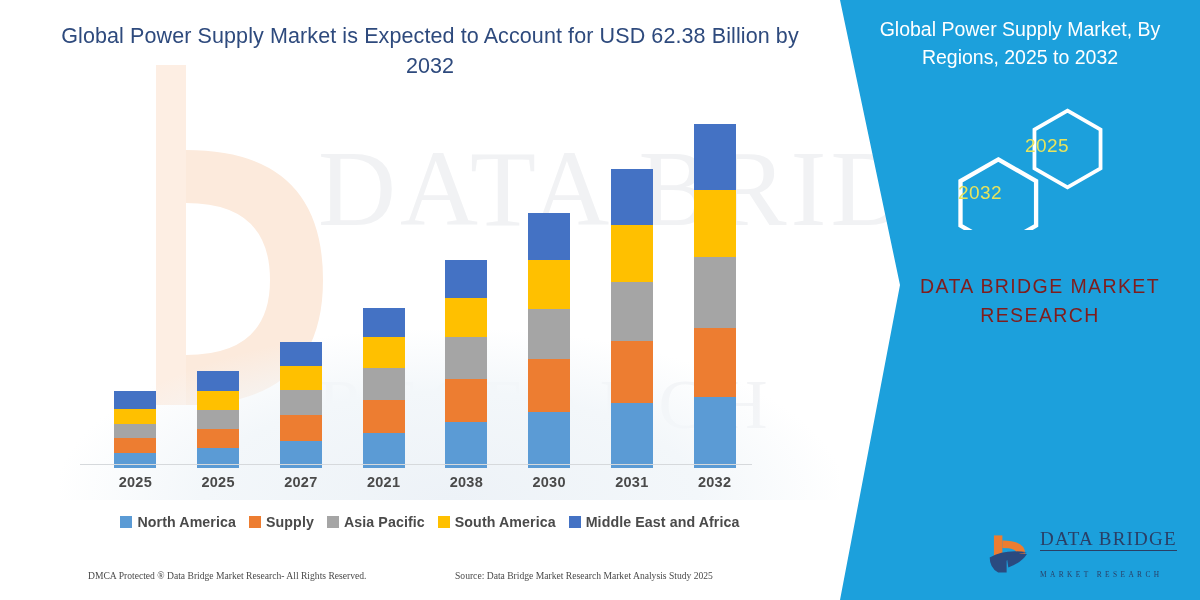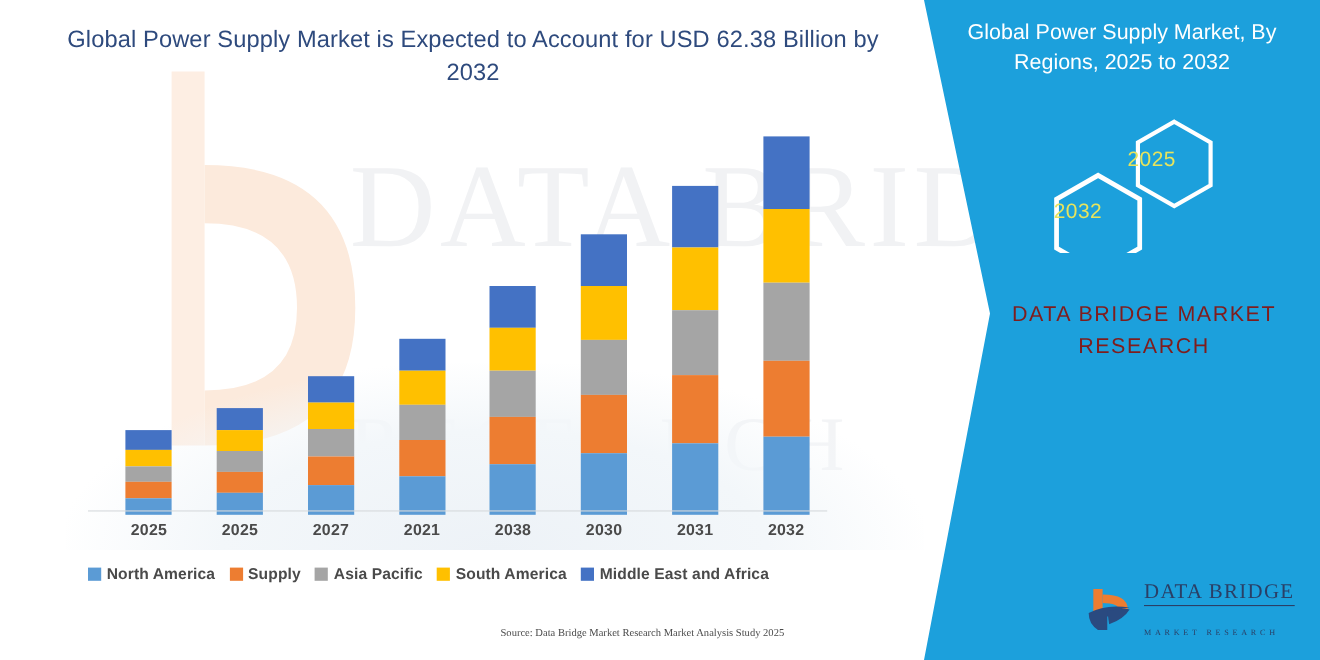--- a/index.html
+++ b/index.html
@@ -81,21 +81,21 @@
   }
   .x-label {
     width: 42px; text-align: center;
     font-size: 14.5px; font-weight: bold; color: #4A4A4A;
     letter-spacing: 0.2px;
   }
 
   
   .legend {
     position: absolute; left: 80px; top: 514px; width: 700px;
-    display: flex; align-items: center; 
+    display: flex; align-items: center; justify-content: center;
     gap: 13px; z-index: 3; flex-wrap: nowrap;
   }
   .legend-item { display: flex; align-items: center; gap: 5px; }
   .legend-swatch { width: 12px; height: 12px; display: inline-block; }
   .legend-label {
     font-size: 14.2px; font-weight: bold; color: #4A4A4A;
     white-space: nowrap; letter-spacing: 0.1px;
   }
 
   
@@ -254,20 +254,21 @@
       <div class="legend-item">
         <span class="legend-swatch" style="background: rgb(255, 192, 0);"></span>
         <span class="legend-label">South America</span>
       </div>
       <div class="legend-item">
         <span class="legend-swatch" style="background: rgb(68, 114, 196);"></span>
         <span class="legend-label">Middle East and Africa</span>
       </div>
     </div>
 
+  <div class="footer-left">DMCA Protected ® Data Bridge Market Research-  All Rights Reserved.</div>
   <div class="footer-right">Source: Data Bridge Market Research  Market Analysis Study 2025</div>
 
   <div class="blue-panel">
     <div class="blue-panel-inner"></div>
   </div>
 
   <div class="panel-title">Global Power Supply Market, By Regions, 2025 to 2032</div>
 
   <div class="hexes">
     <svg viewBox="0 0 200 130" width="200" height="130">

